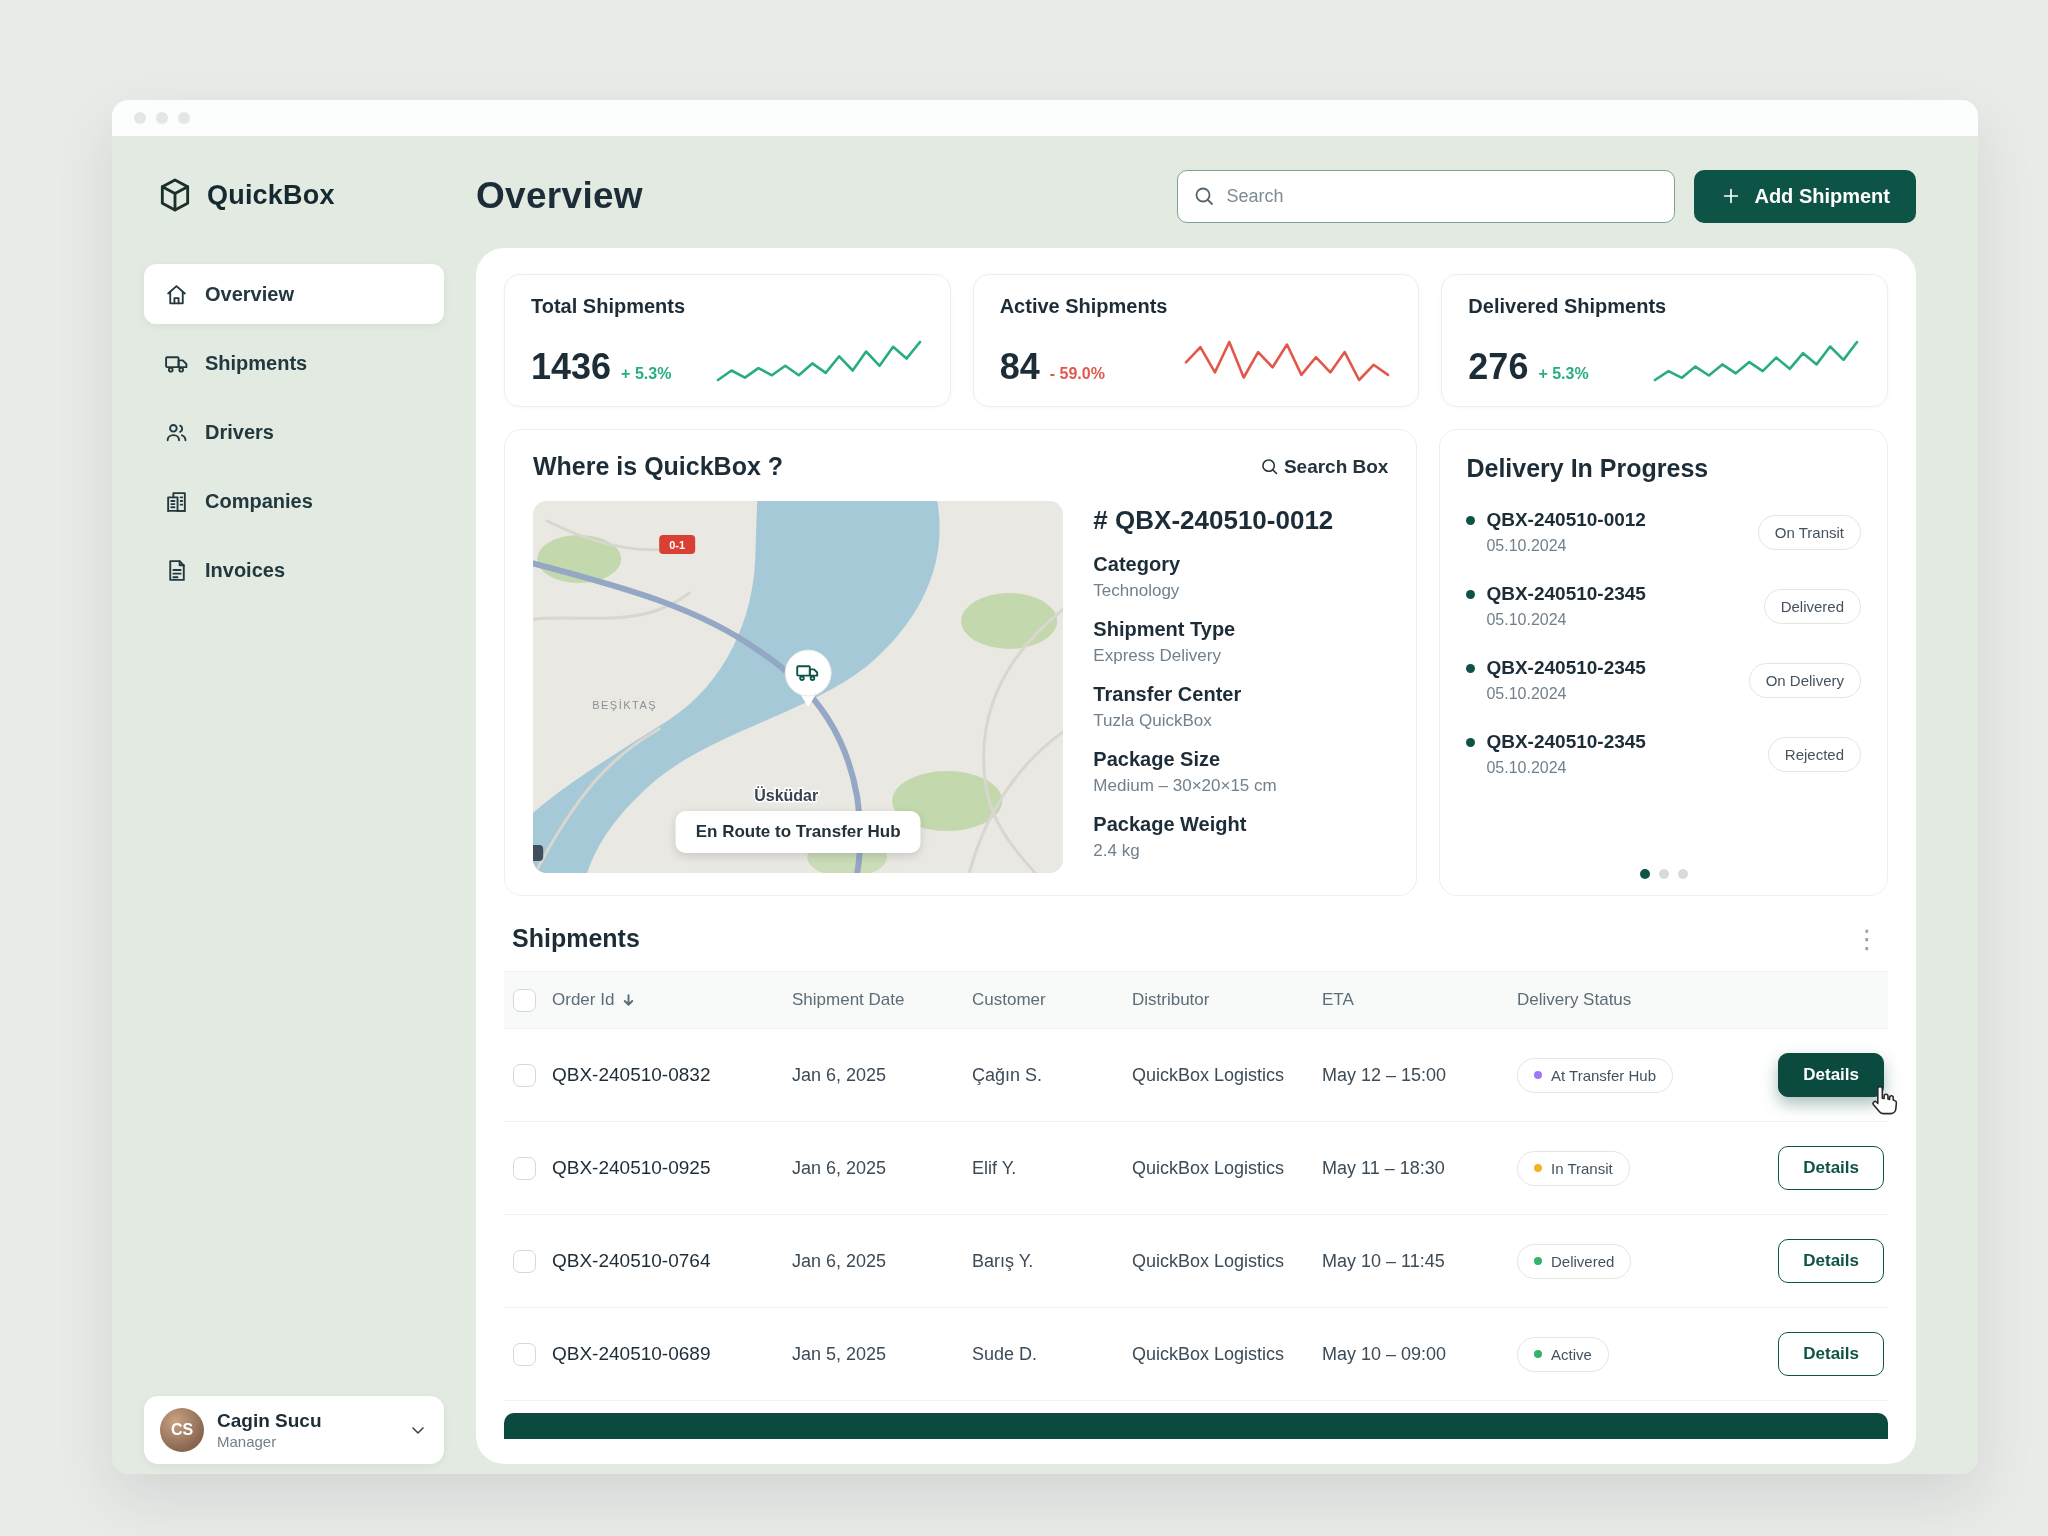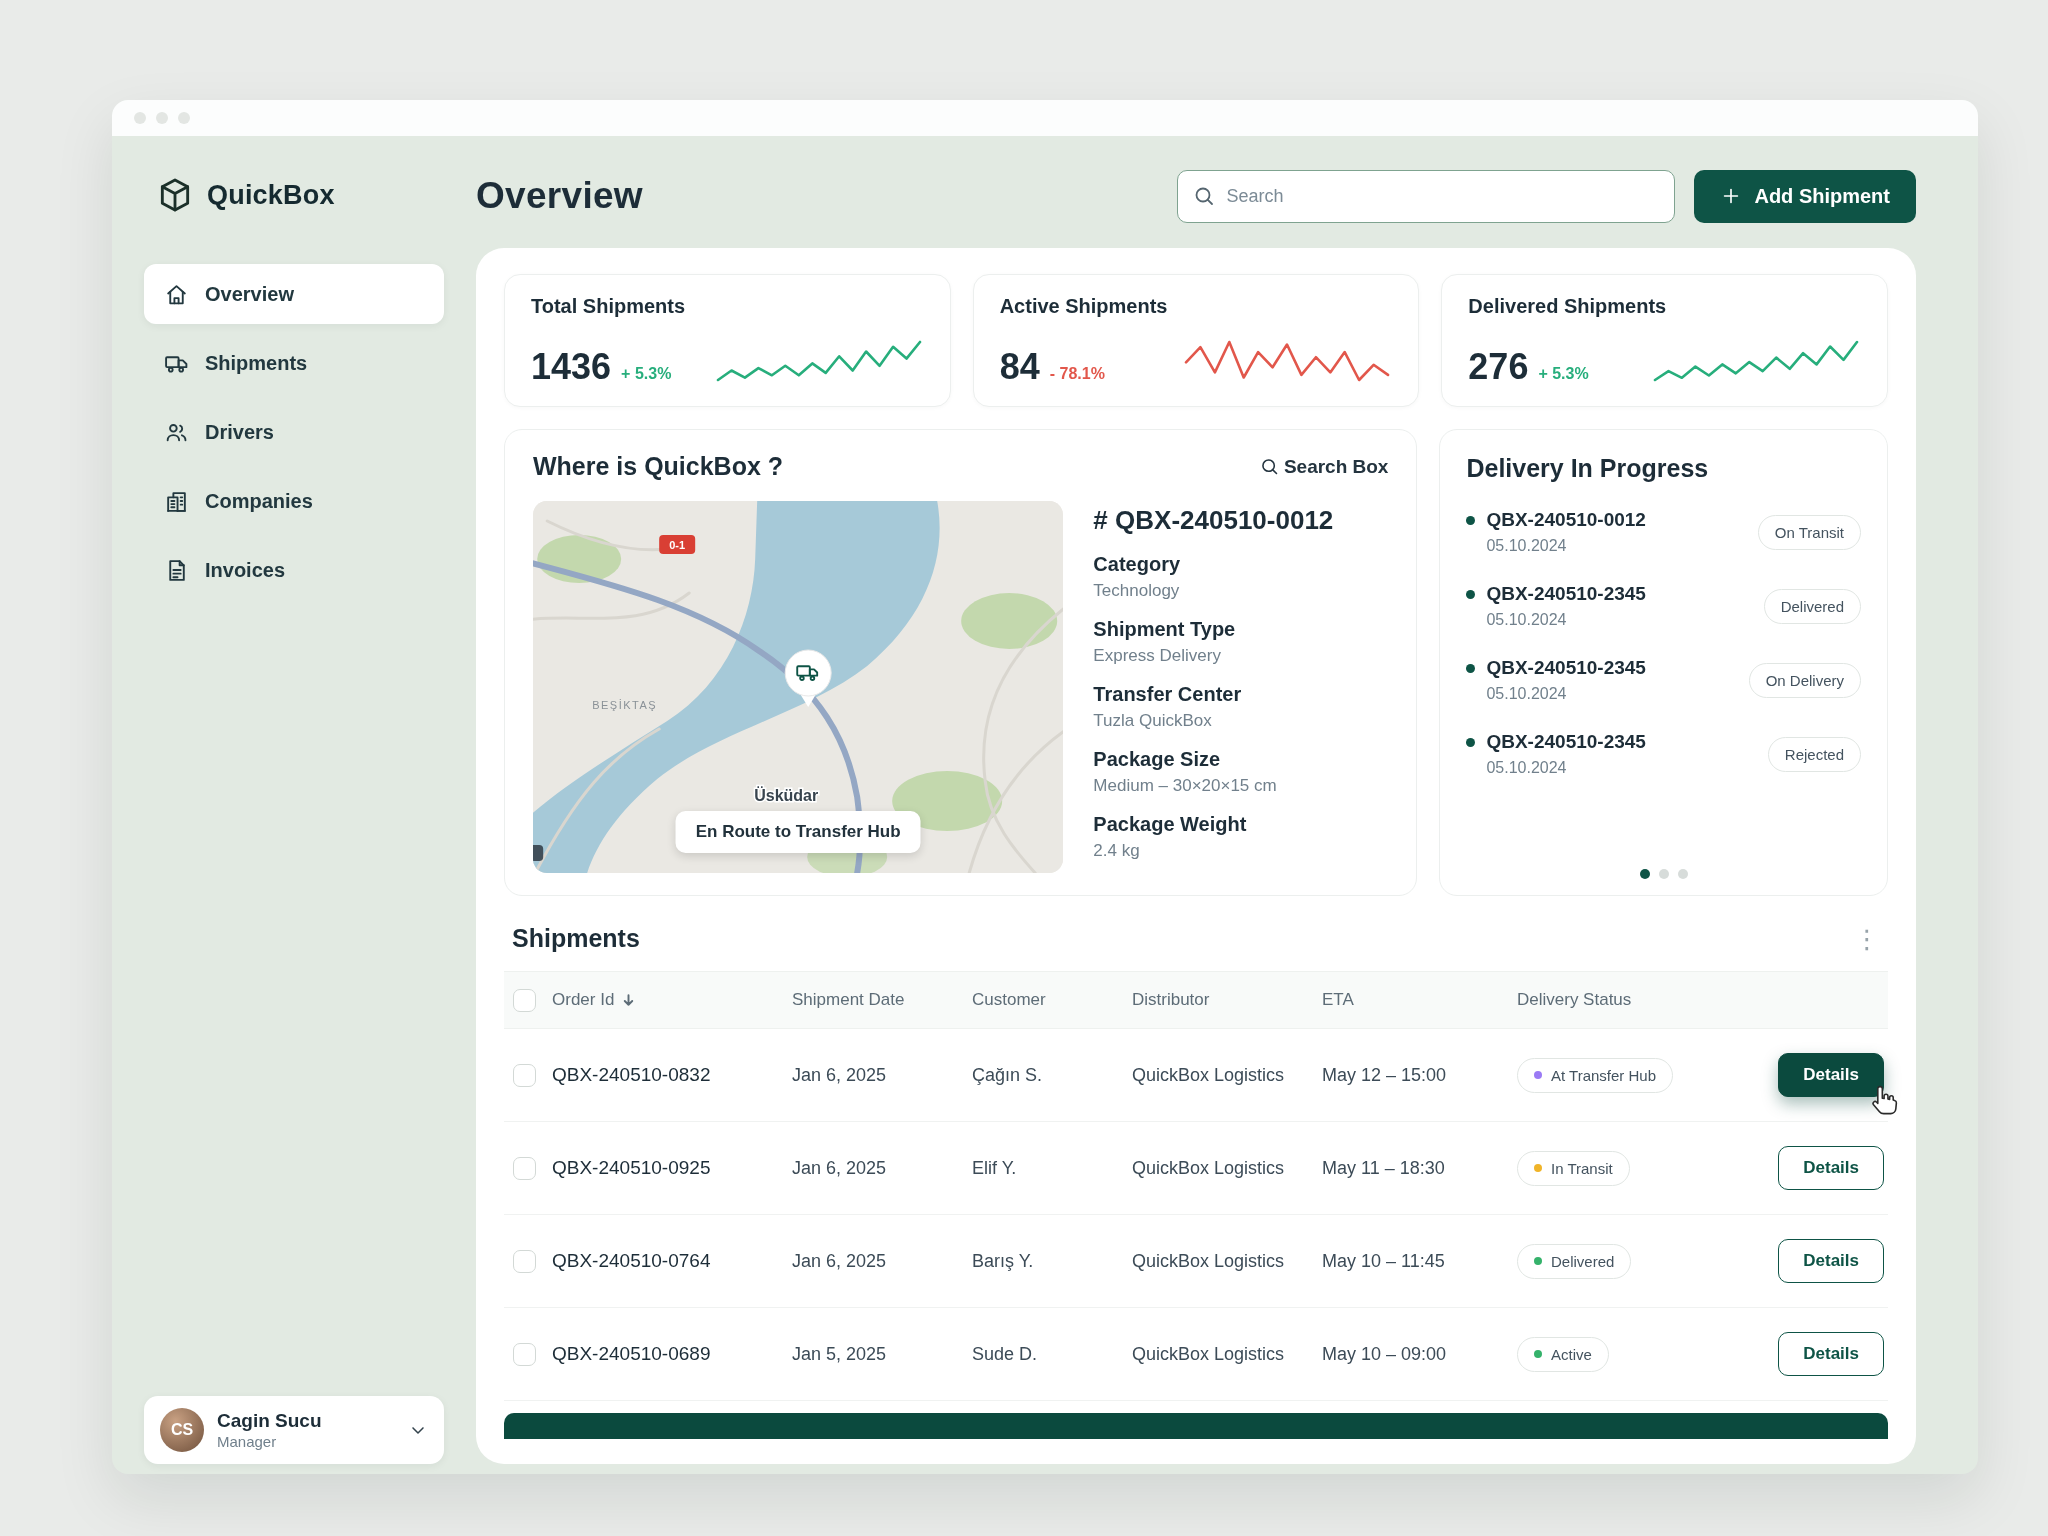--- a/index.html
+++ b/index.html
@@ -229,21 +229,21 @@
               <svg class="spark" viewBox="0 0 210 56">
                   <path d="M4.0,48.0 L17.5,38.5 L30.9,45.6 L44.4,36.1 L57.9,43.3 L71.3,33.8 L84.8,43.3 L98.3,31.4 L111.7,40.9 L125.2,24.3 L138.7,38.5 L152.1,19.5 L165.6,33.8 L179.1,14.8 L192.5,26.6 L206.0,10.0" fill="none" stroke="#27ae7c" stroke-width="2.6" stroke-linecap="round" stroke-linejoin="round"></path>
                 </svg>
             </div>
           </div>
           <div class="stat-card">
             <div class="stat-title">Active Shipments</div>
             <div class="stat-bottom">
               <div class="stat-num">
                 <span class="stat-value">84</span>
-                <span class="stat-delta down">- 78.1%</span>
+                <span class="stat-delta down">- 59.0%</span>
               </div>
               <svg class="spark" viewBox="0 0 210 56">
                   <path d="M4.0,30.3 L18.4,15.1 L32.9,40.4 L47.3,10.0 L61.7,45.5 L76.1,20.1 L90.6,35.3 L105.0,12.5 L119.4,42.9 L133.9,25.2 L148.3,40.4 L162.7,20.1 L177.1,48.0 L191.6,32.8 L206.0,42.9" fill="none" stroke="#e2574b" stroke-width="2.6" stroke-linecap="round" stroke-linejoin="round"></path>
                 </svg>
             </div>
           </div>
           <div class="stat-card">
             <div class="stat-title">Delivered Shipments</div>
             <div class="stat-bottom">
               <div class="stat-num">

